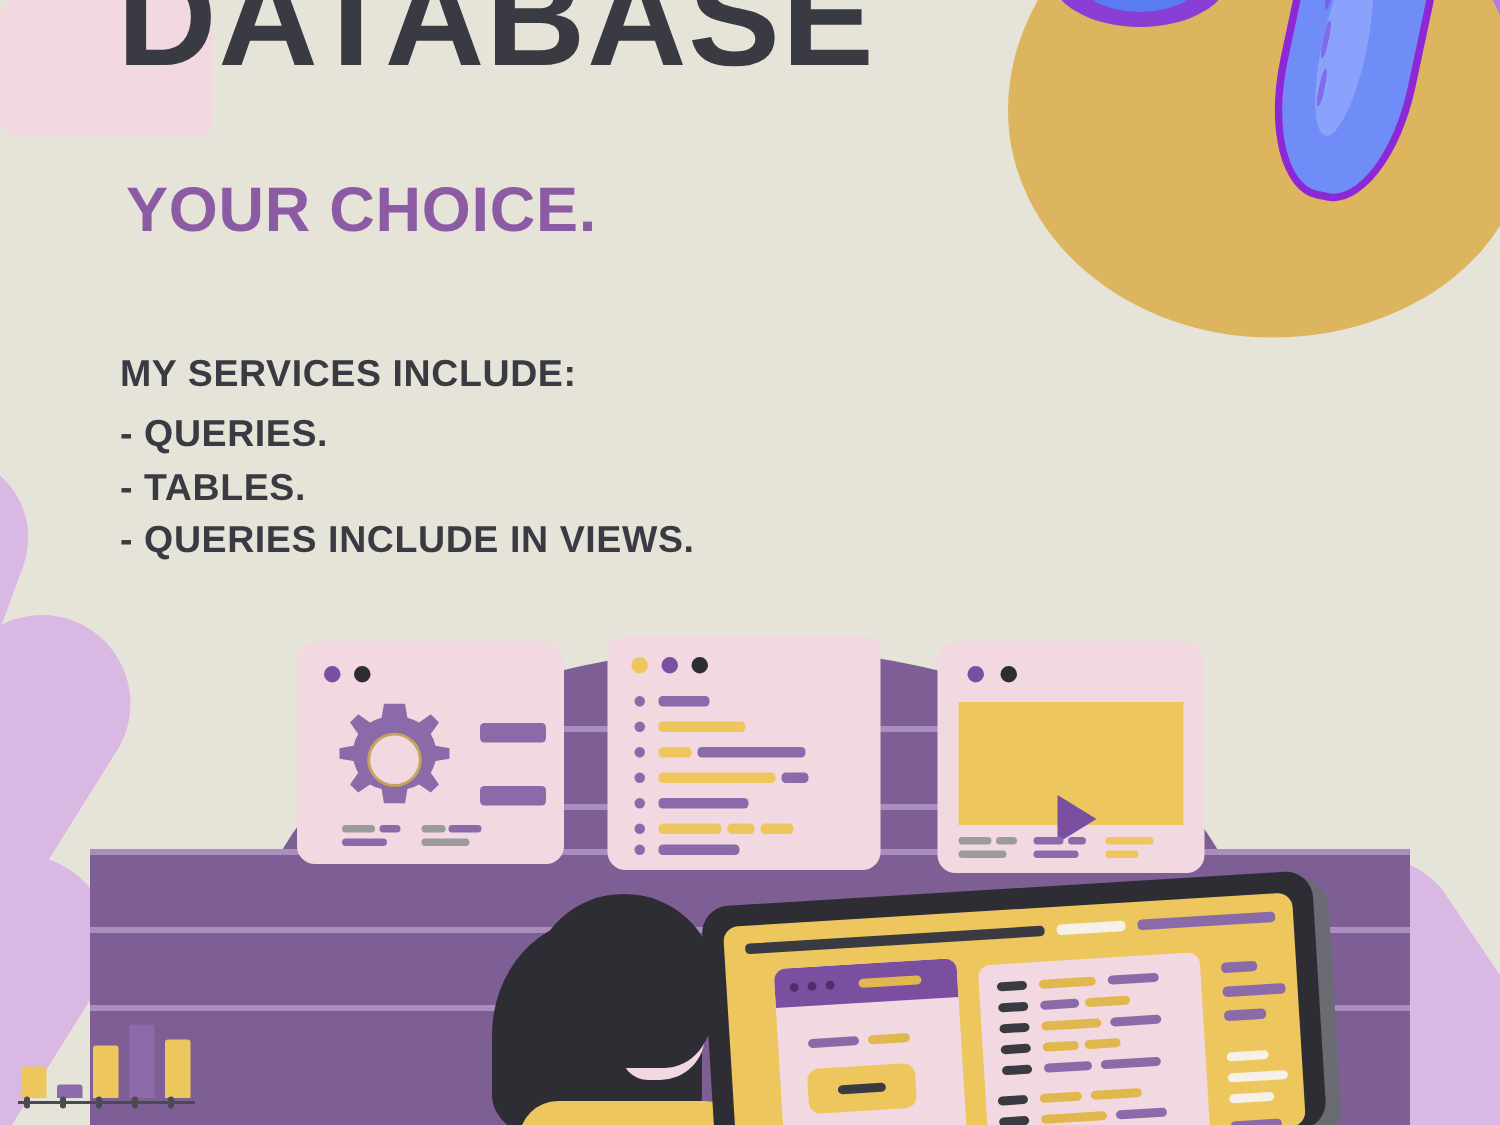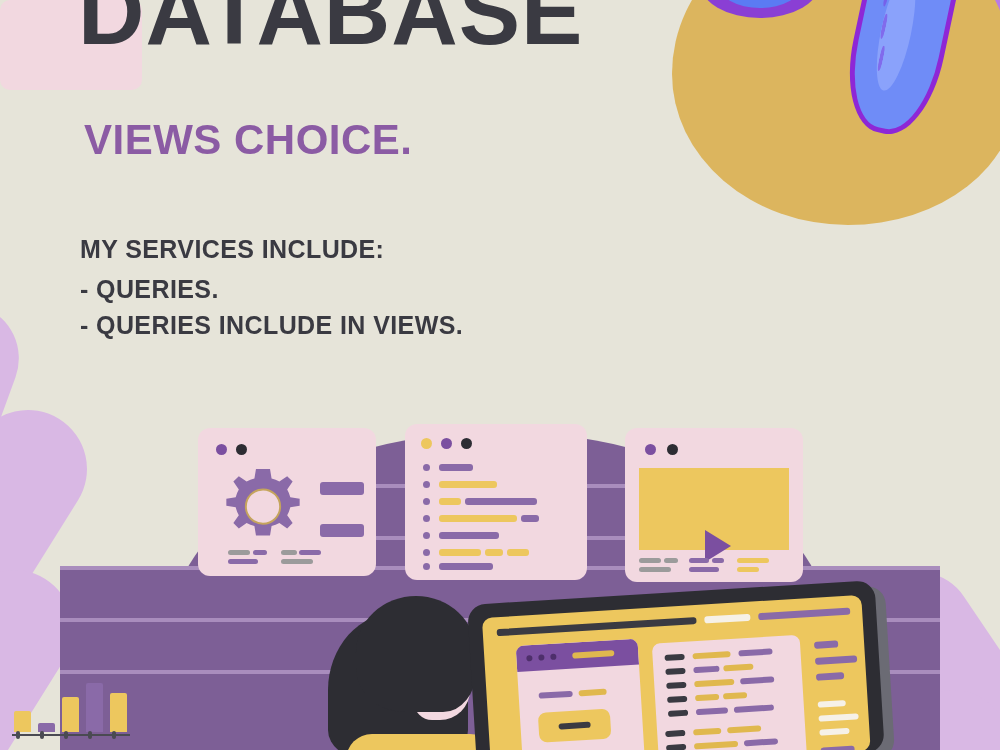--- a/index.html
+++ b/index.html
@@ -271,26 +271,27 @@
 
     <div class="lav lav-l3"></div>
     <div class="lav lav-l1"></div>
     <div class="lav lav-l2"></div>
     <div class="lav lav-r1"></div>
     <div class="lav lav-r2"></div>
   </div>
 
   <div class="title">DATABASE</div>
   <div class="subtitle">
-    <div>VIEWS CHOICE.</div>
+    <div>YOUR CHOICE.</div>
   </div>
 
   <div class="svc-head">MY SERVICES INCLUDE:</div>
   <ul class="svc-list">
     <li>- QUERIES.</li>
+    <li>- TABLES.</li>
     <li>- QUERIES INCLUDE IN VIEWS.</li>
   </ul>
 
   <div class="dome">
     <div class="stripe" style="top:52px;"></div>
     <div class="stripe" style="top:104px;"></div>
     <div class="stripe" style="top:156px;"></div>
   </div>
 
   <div class="desk">

